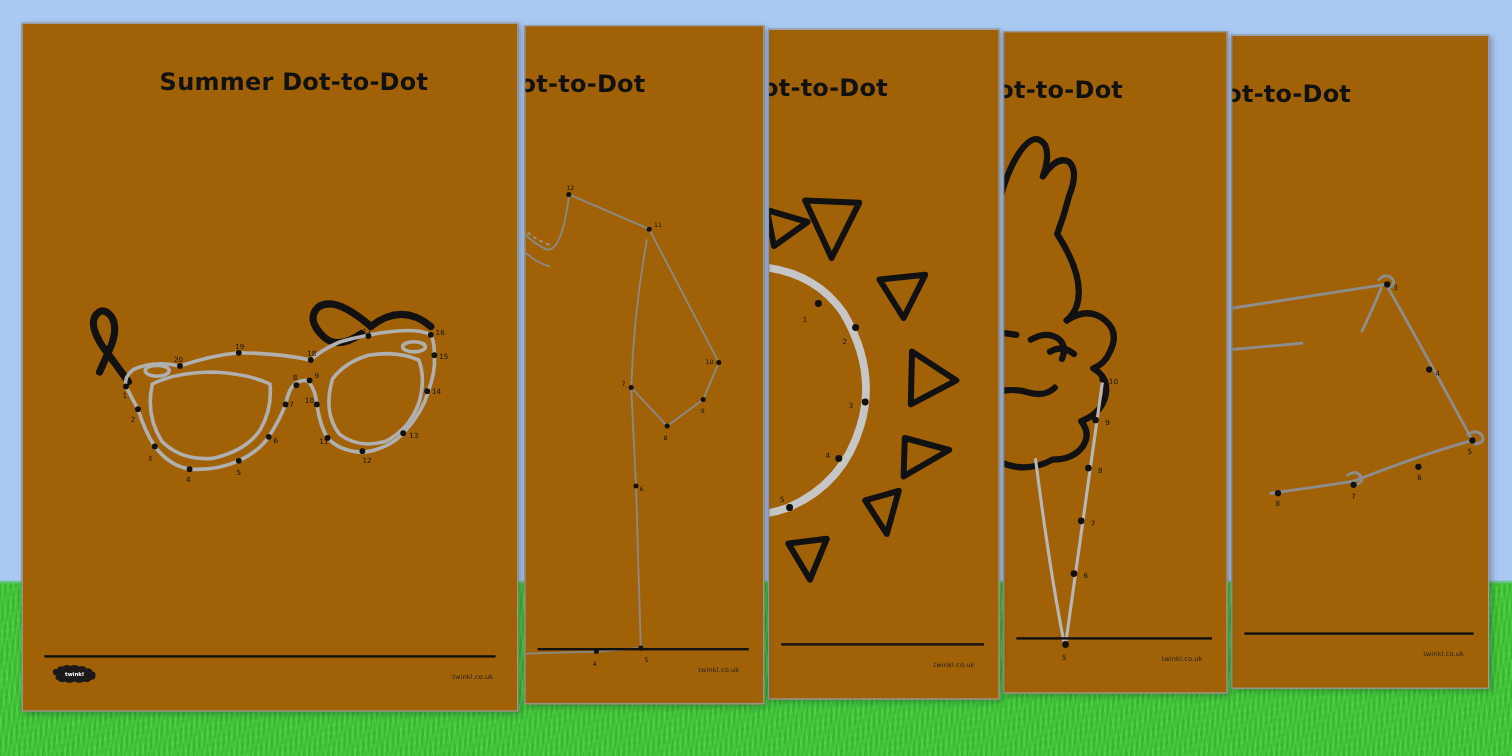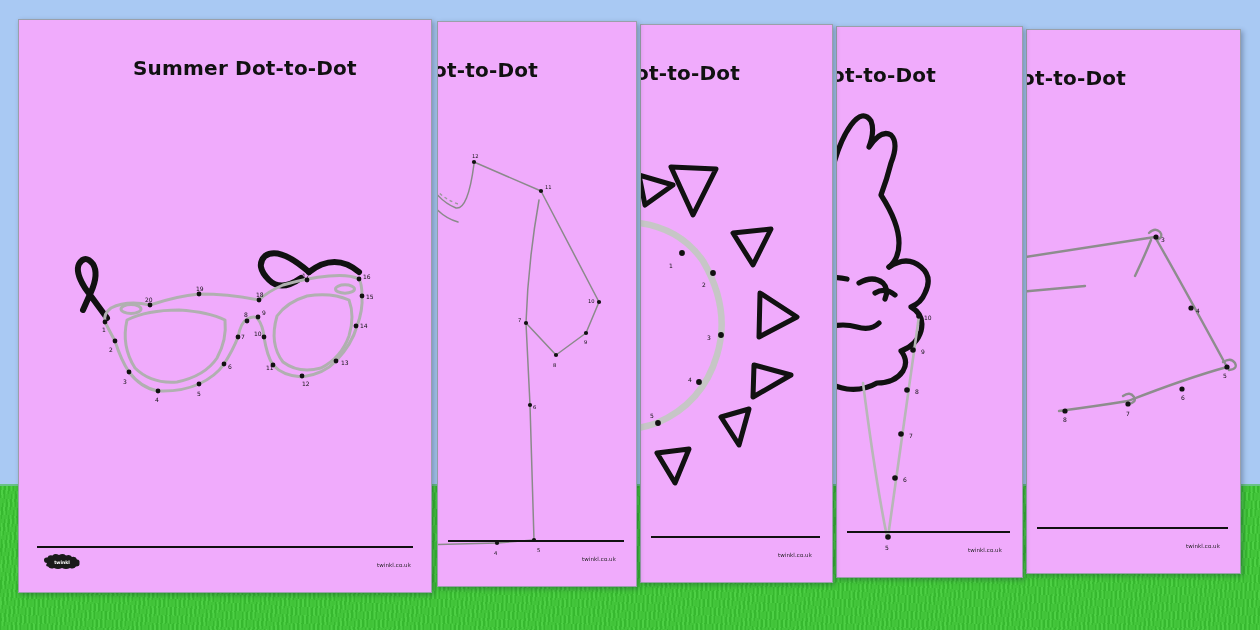--- a/index.html
+++ b/index.html
@@ -38,21 +38,21 @@
     position: absolute;
     left: 0; top: 484px;
     width: 1260px; height: 5px;
     background: #35bb2d;
     opacity: .55;
   }
 
   
   .sheet {
     position: absolute;
-    background: #f0abfc;
+    background: #a16207;
     border: 1px solid #9aa0aa;
     box-sizing: border-box;
     overflow: hidden;
     box-shadow: 2px 2px 5px rgba(25,35,60,0.33);
   }
   .sheet-inner {
     position: relative;
     width: 100%;
     height: 100%;
   }

